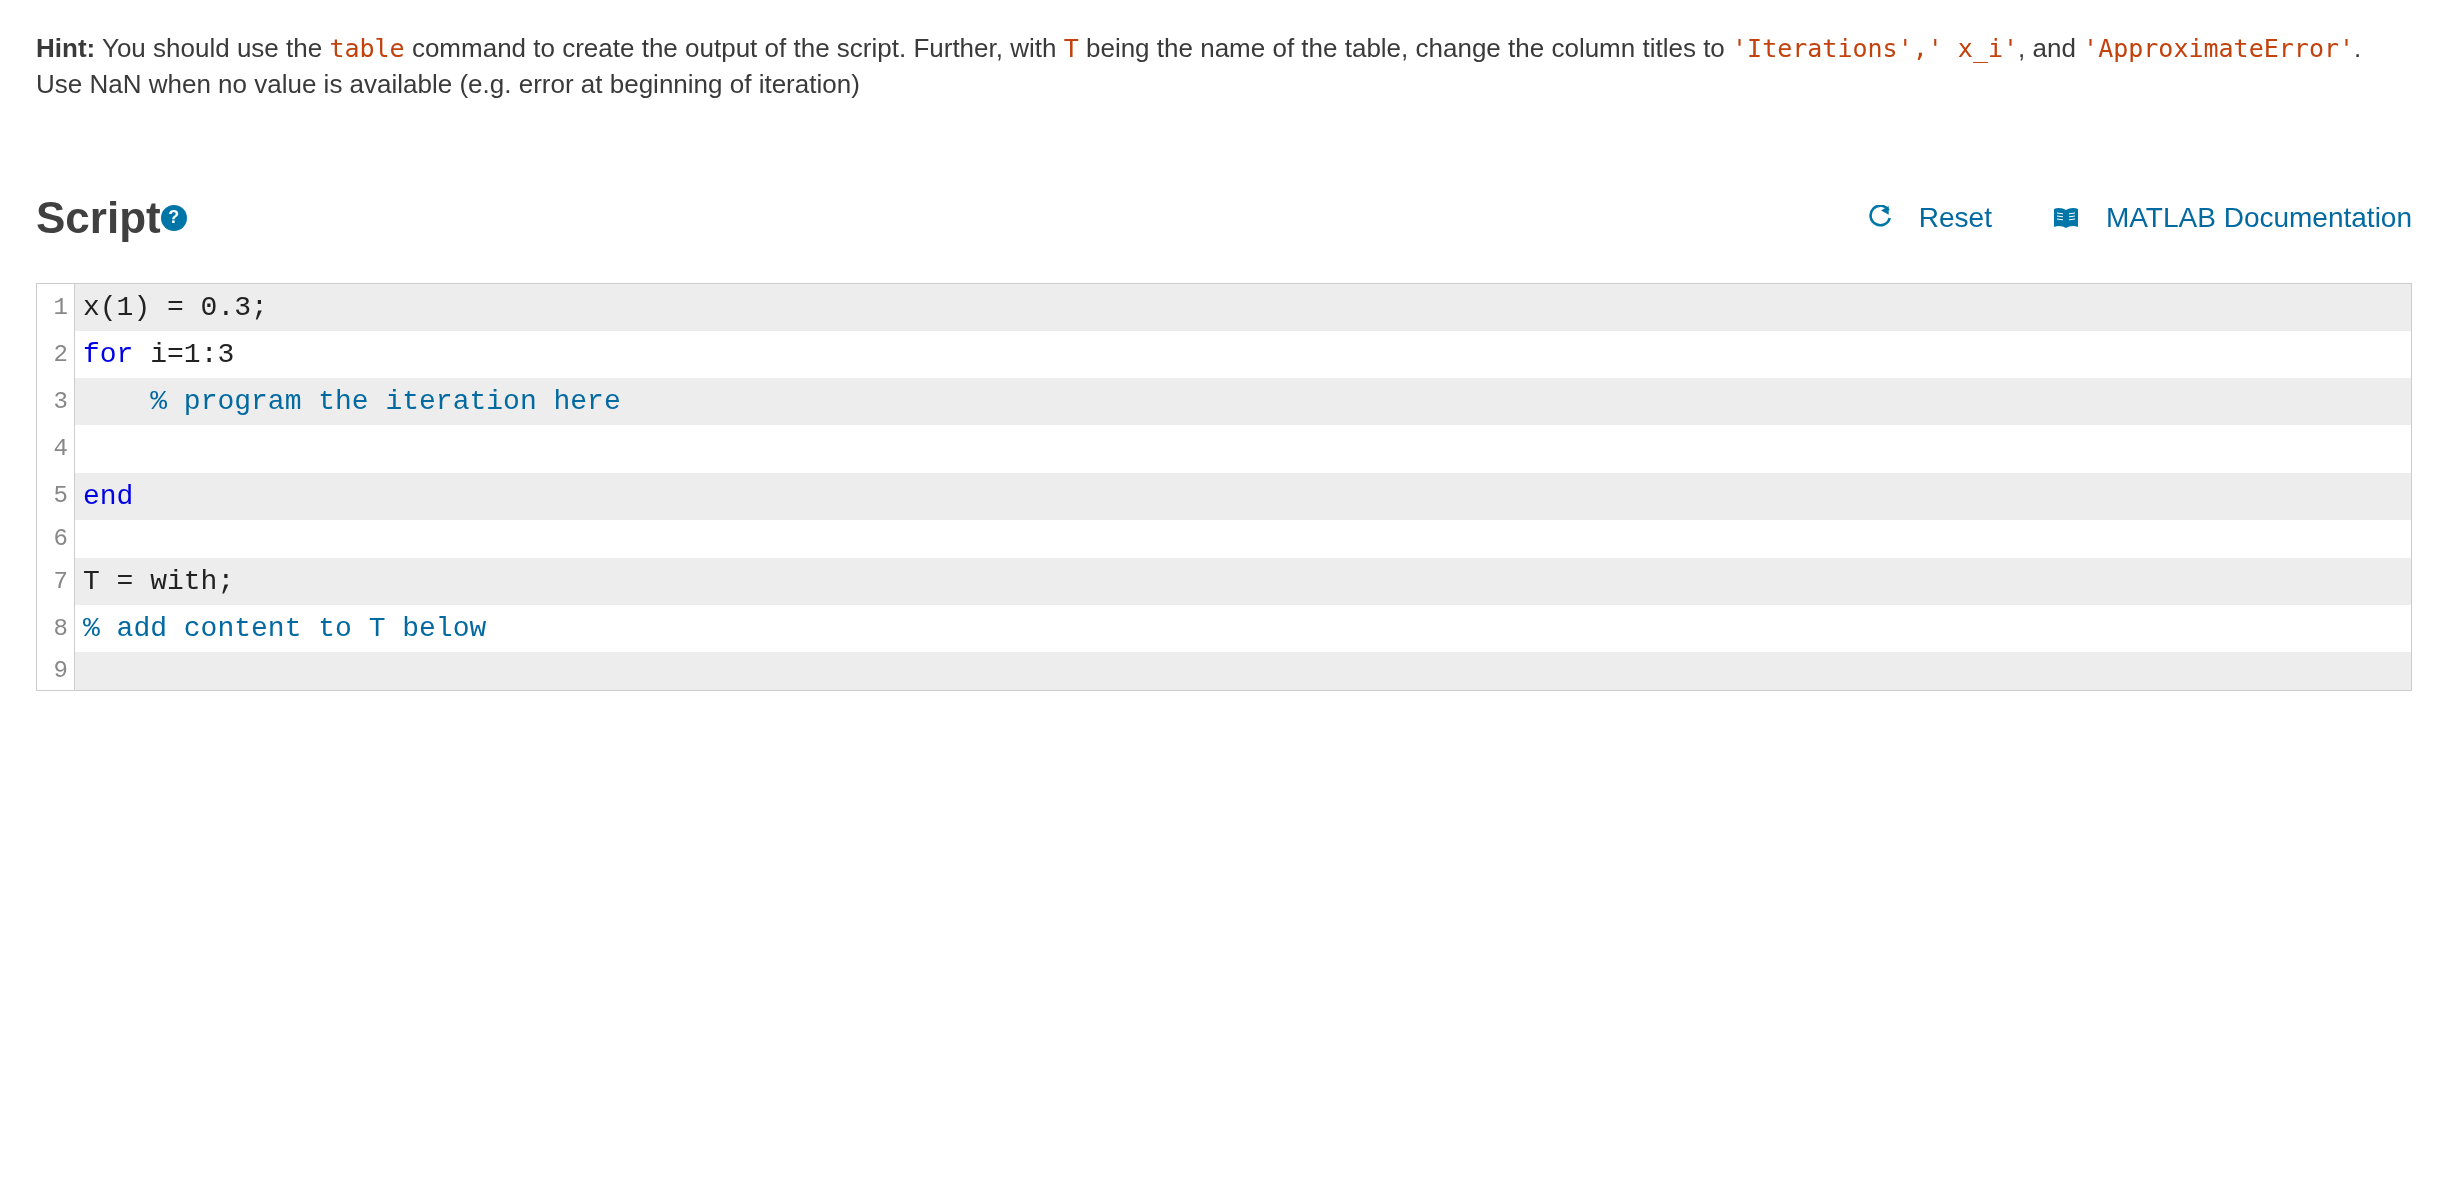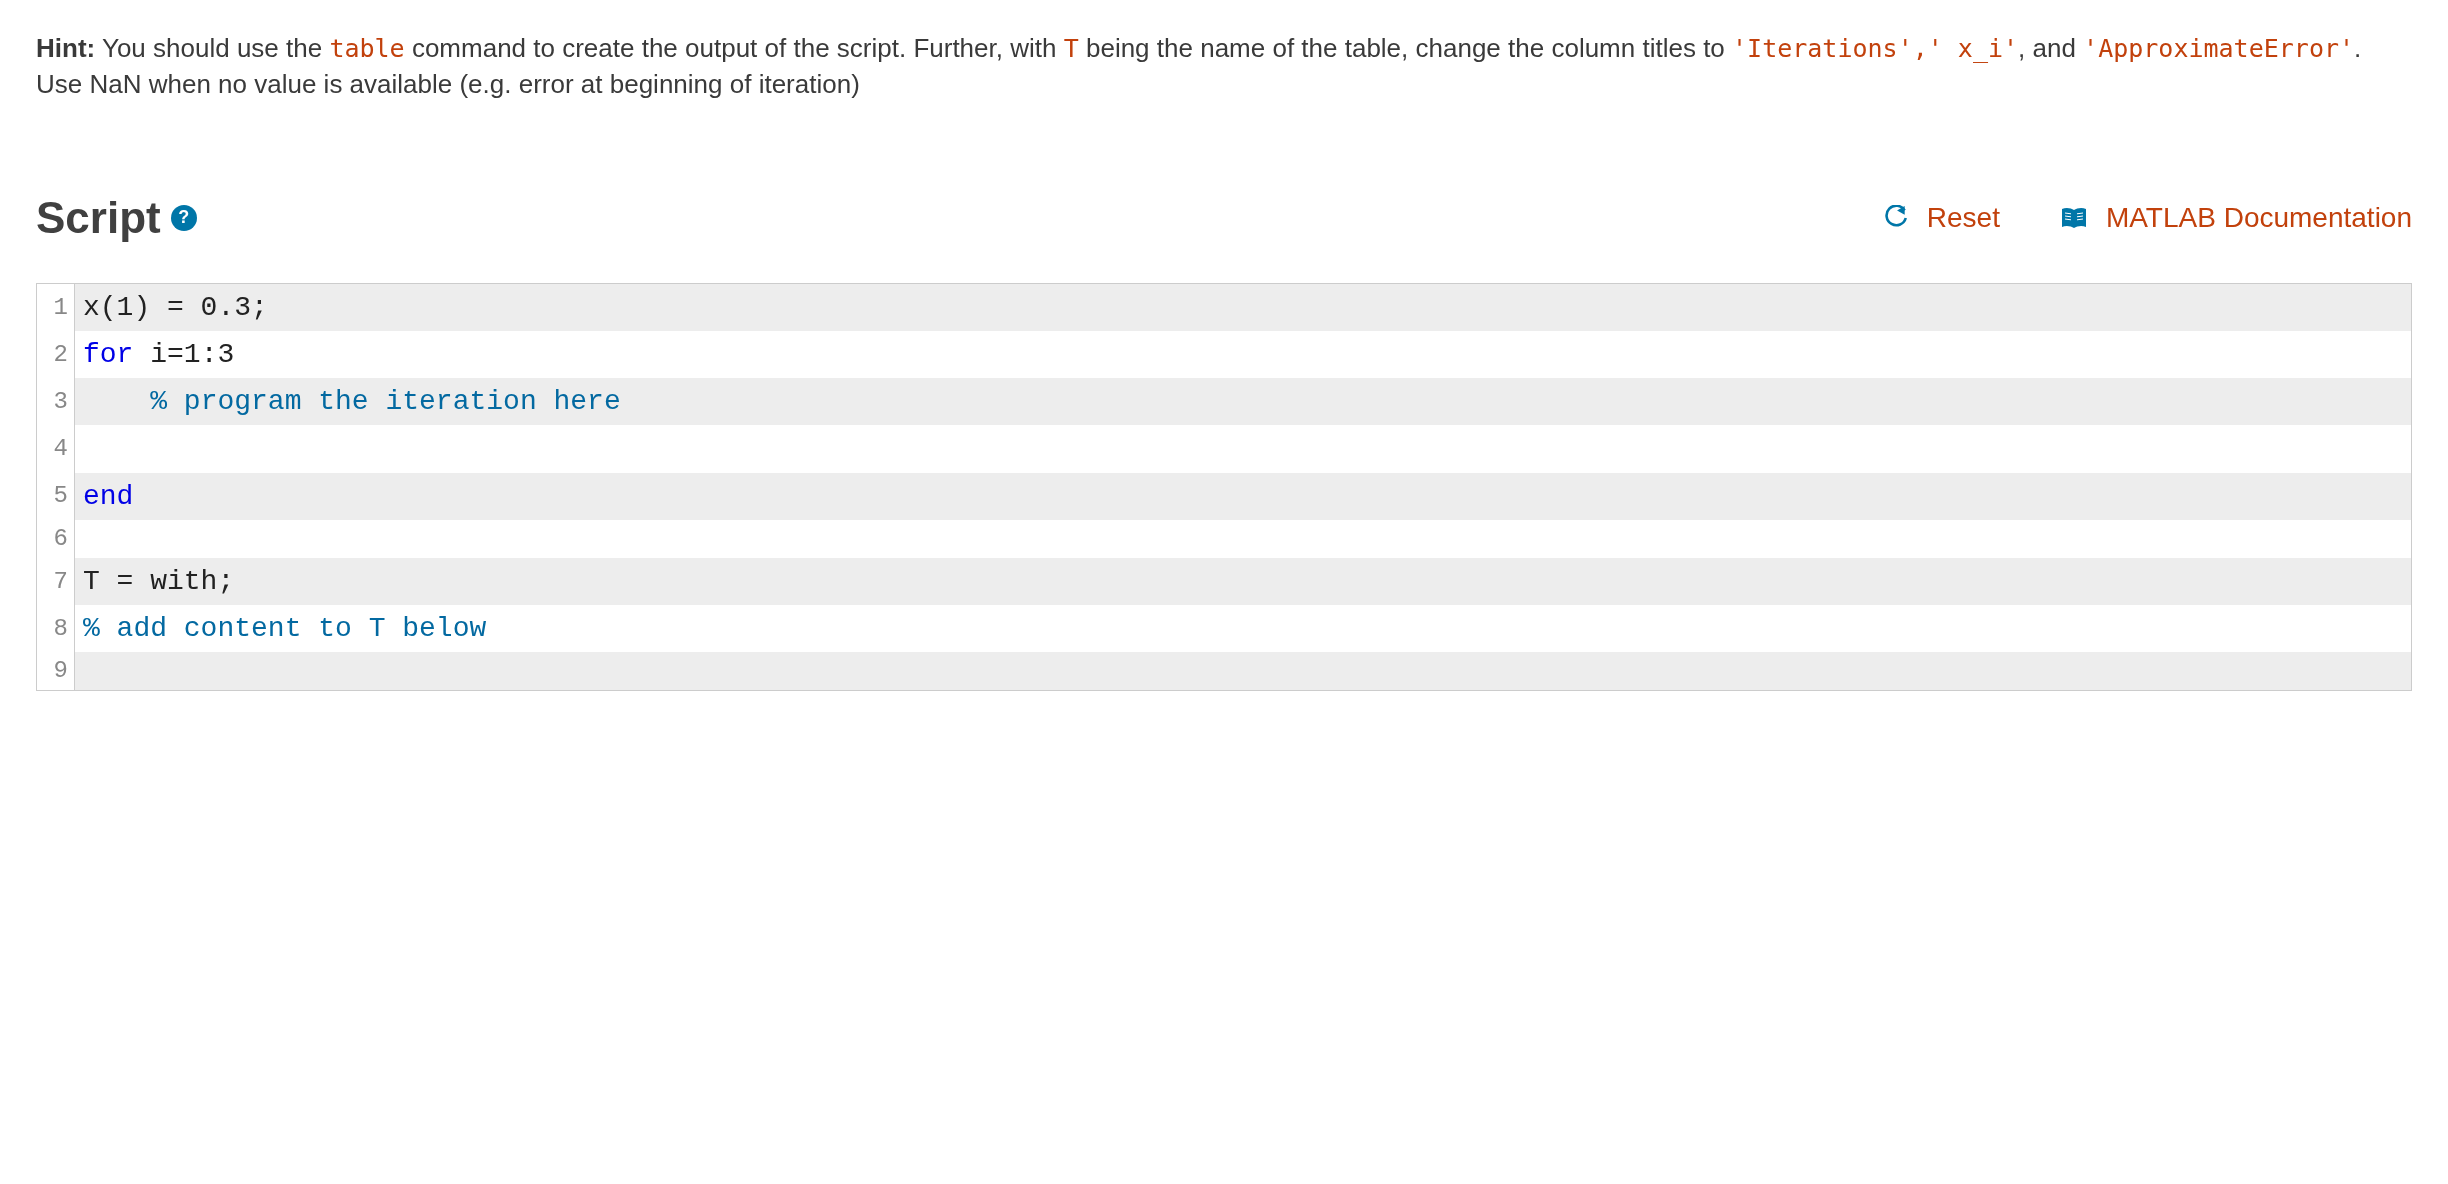--- a/index.html
+++ b/index.html
@@ -38,21 +38,21 @@
     justify-content: space-between;
     margin-top: 90px;
     margin-bottom: 40px;
   }
   .section-title {
     font-size: 44px;
     font-weight: 700;
     color: #404040;
     display: inline-flex;
     align-items: center;
-    gap: 10px;
+    gap: 0;
     justify-content: center;
   }
   .help-badge {
     display: inline-flex;
     align-items: center;
     justify-content: center;
     width: 26px; height: 26px;
     border-radius: 50%;
     background: #0076a8;
     color: #fff;
@@ -60,25 +60,25 @@
     font-weight: 700;
     font-family: Arial, sans-serif;
   }
   .section-actions {
     display: flex;
     align-items: center;
     gap: 60px;
     font-size: 28px;
   }
   .action-link {
-    color: #c2410c;
+    color: #0369a1;
     cursor: pointer;
     display: inline-flex;
     align-items: center;
-    gap: 18px;
+    gap: 26px;
   }
   .editor {
     border: 1px solid #ccc;
     font-family: "Menlo", "Consolas", "Courier New", monospace;
     font-size: 28px;
     line-height: 1.4;
   }
   .editor .row {
     display: flex;
     align-items: stretch;

